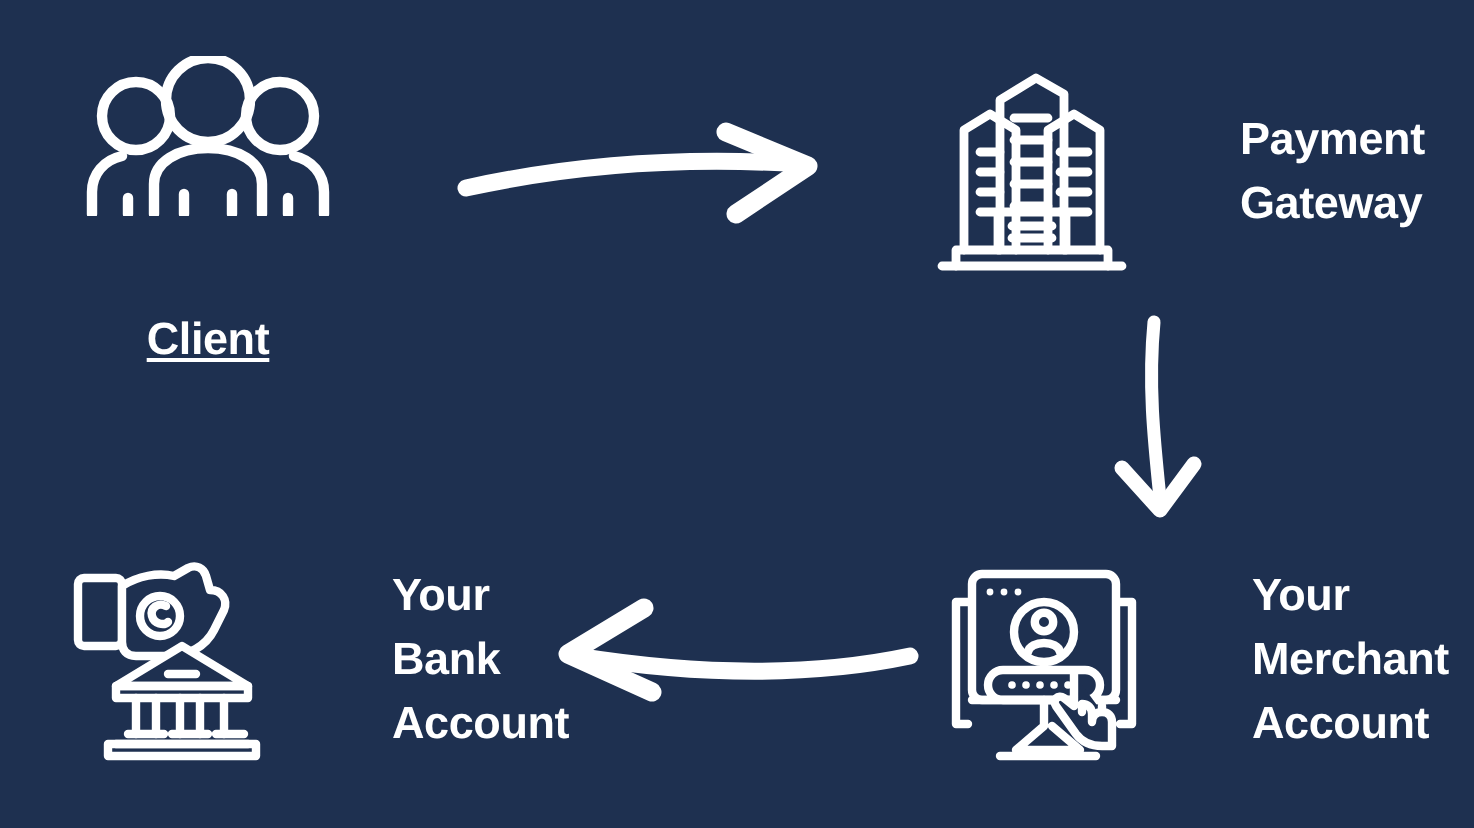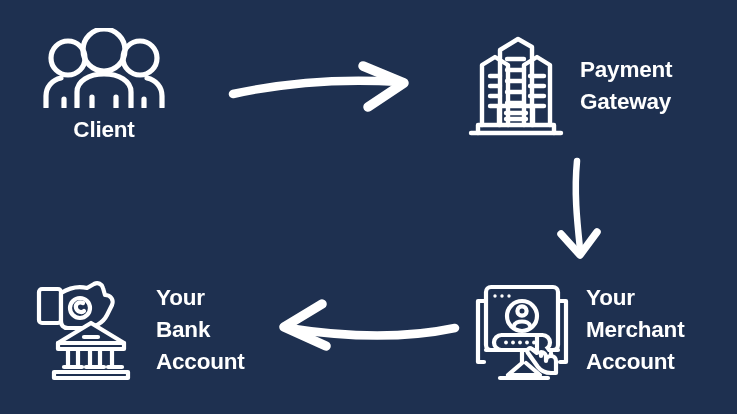--- a/index.html
+++ b/index.html
@@ -16,20 +16,21 @@
     width: 737px;
     height: 414px;
     background: #1e3050;
     overflow: hidden;
   }
   .node {
     position: absolute;
     display: flex;
     flex-direction: row;
     align-items: center;
+    gap: 40px;
   }
   .icon-box {
     position: relative;
     flex: 0 0 auto;
     line-height: 0;
   }
   .node-label {
     color: #ffffff;
     font-weight: bold;
     font-size: 22.5px;
@@ -42,20 +43,21 @@
   
   #node-client {
     left: 38px;
     top: 28px;
     flex-direction: column;
     align-items: center;
   }
   #node-client .node-label {
     margin-top: 6px;
     text-align: center;
+    text-decoration: underline;
   }
 
   #node-gateway {
     left: 466px;
     top: 34px;
   }
   #node-gateway .node-label { margin-left: 14px; }
 
   #node-merchant {
     left: 468px;

